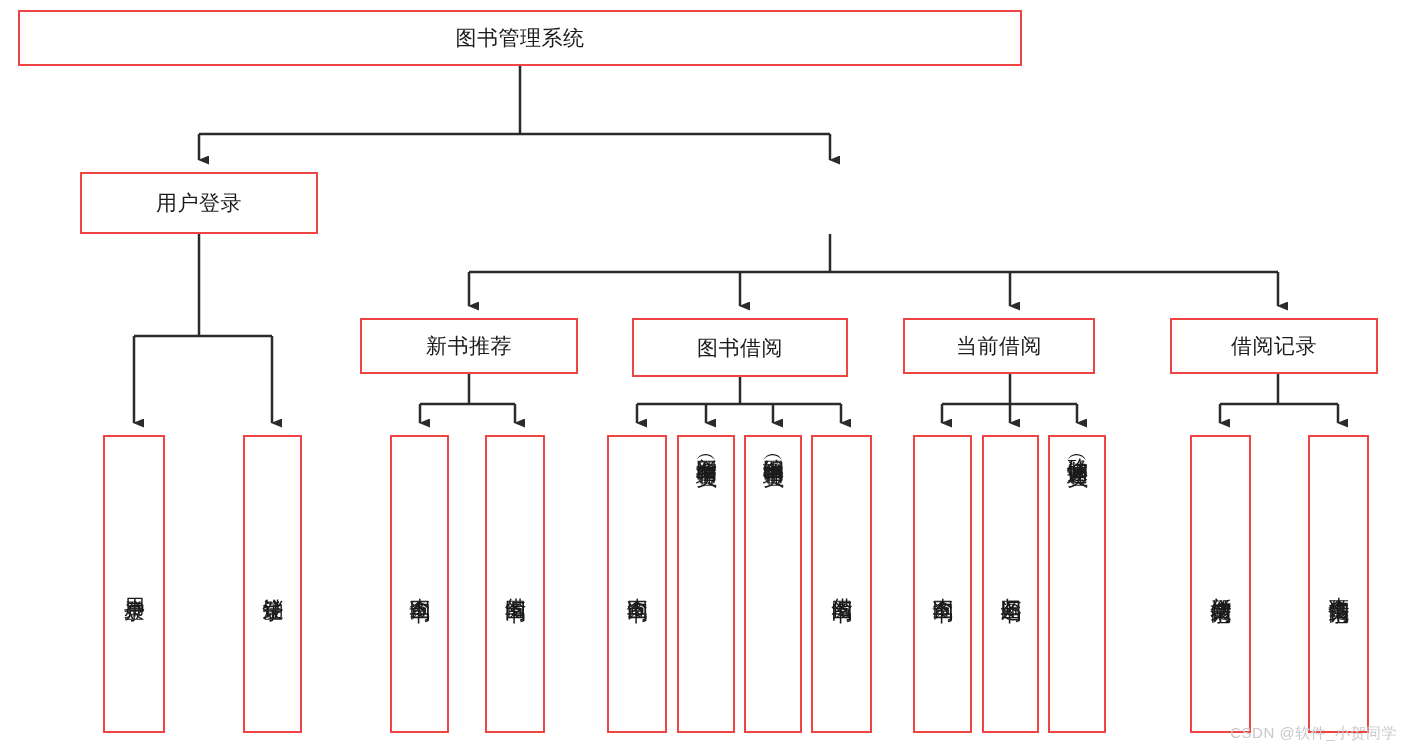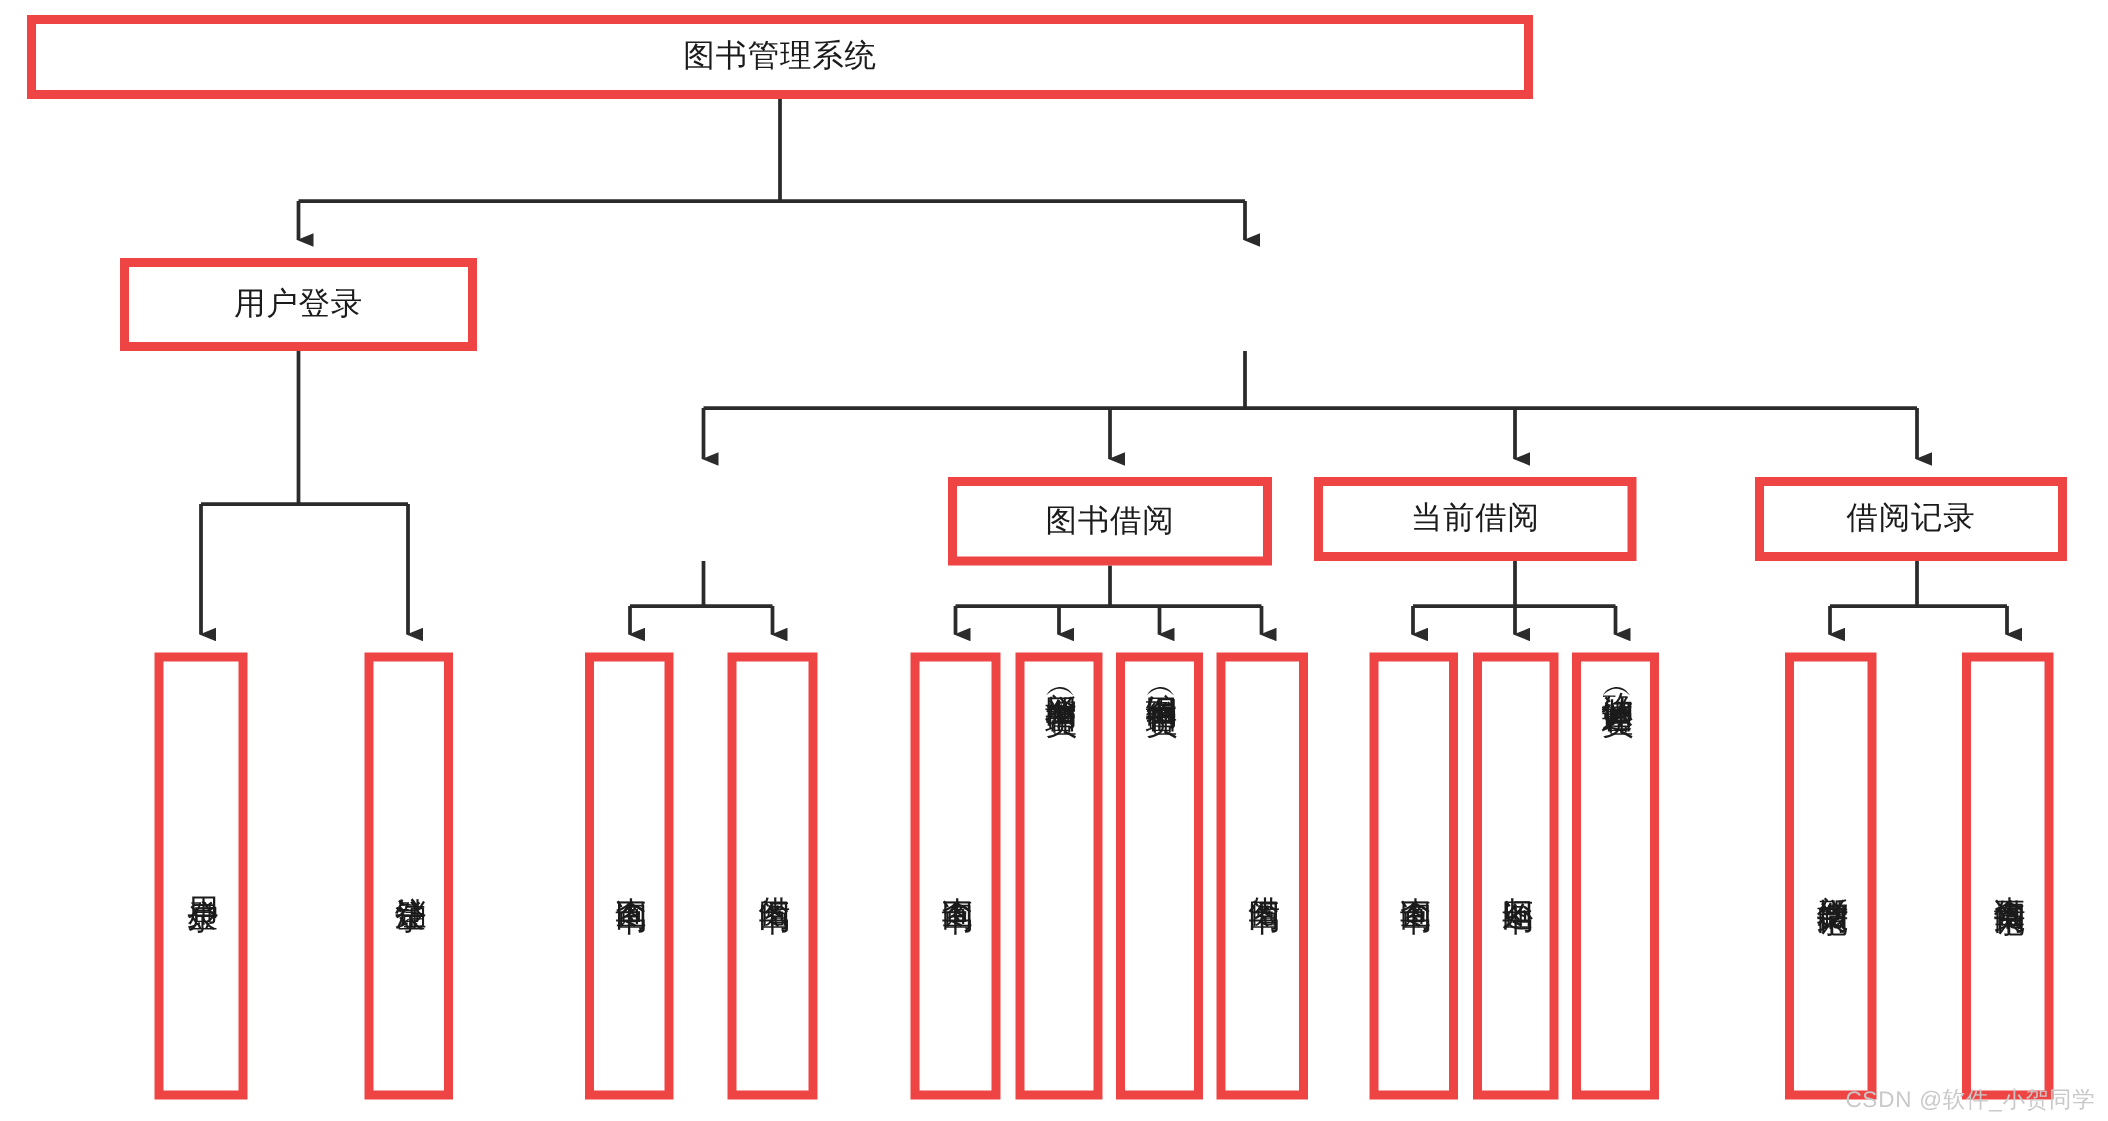--- a/index.html
+++ b/index.html
@@ -22,21 +22,21 @@
   svg#tree-svg {
     position: absolute;
     left: 0;
     top: 0;
     width: 1405px;
     height: 747px;
   }
   .node-box {
     position: absolute;
     box-sizing: border-box;
-    border: 6px solid #ef4444;
+    border: 2px solid #ef4444;
     background: #ffffff;
     display: flex;
     align-items: center;
     justify-content: center;
     overflow: hidden;
   }
   .node-label-h {
     font-size: 21px;
     color: #1b1b1b;
     line-height: 1.1;
@@ -138,24 +138,27 @@
   </svg>
 
   <div class="node-box" id="node-root" style="left: 18px; top: 10px; width: 1004px; height: 56px;">
     <span class="node-label-h">图书管理系统</span>
   </div>
 
   <div class="node-box" id="node-user-login" style="left: 80px; top: 172px; width: 238px; height: 62px;">
     <span class="node-label-h">用户登录</span>
   </div>
 
+  <div class="node-box" id="node-new-book-recommend" style="left: 360px; top: 318px; width: 218px; height: 56px;">
+    <span class="node-label-h">新书推荐</span>
+  </div>
   <div class="node-box" id="node-book-borrow" style="left: 632px; top: 318px; width: 216px; height: 59px;">
     <span class="node-label-h">图书借阅</span>
   </div>
-  <div class="node-box" id="node-current-borrow" style="left: 876px; top: 318px; width: 215px; height: 56px;">
+  <div class="node-box" id="node-current-borrow" style="left: 903px; top: 318px; width: 192px; height: 56px;">
     <span class="node-label-h">当前借阅</span>
   </div>
   <div class="node-box" id="node-borrow-record" style="left: 1170px; top: 318px; width: 208px; height: 56px;">
     <span class="node-label-h">借阅记录</span>
   </div>
 
   <div class="node-box vbox" id="node-leaf-user-login" style="left: 103px; top: 435px; width: 62px; height: 298px;">
     <span class="node-label-v">用户登录</span>
   </div>
   <div class="node-box vbox" id="node-leaf-logout-login" style="left: 243px; top: 435px; width: 59px; height: 298px;">

